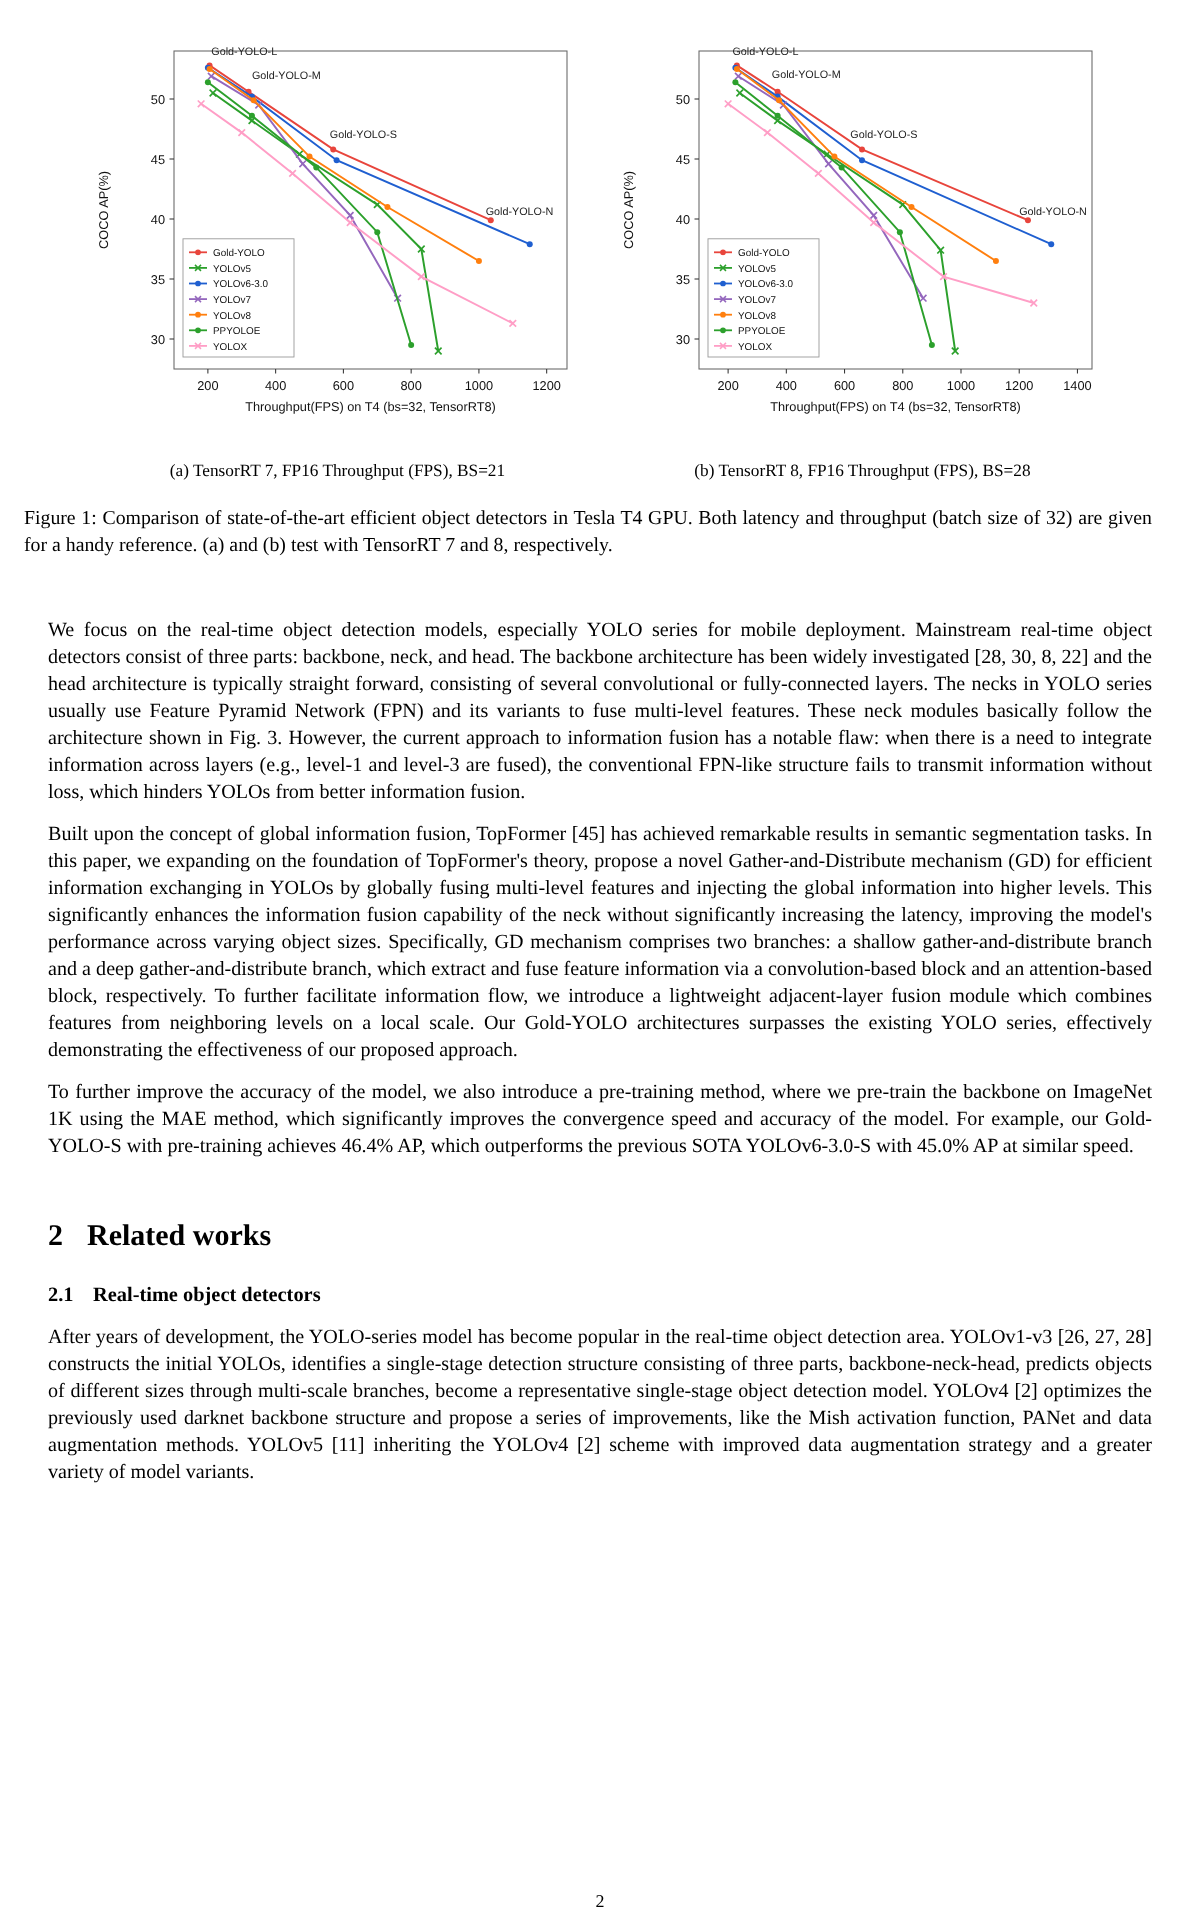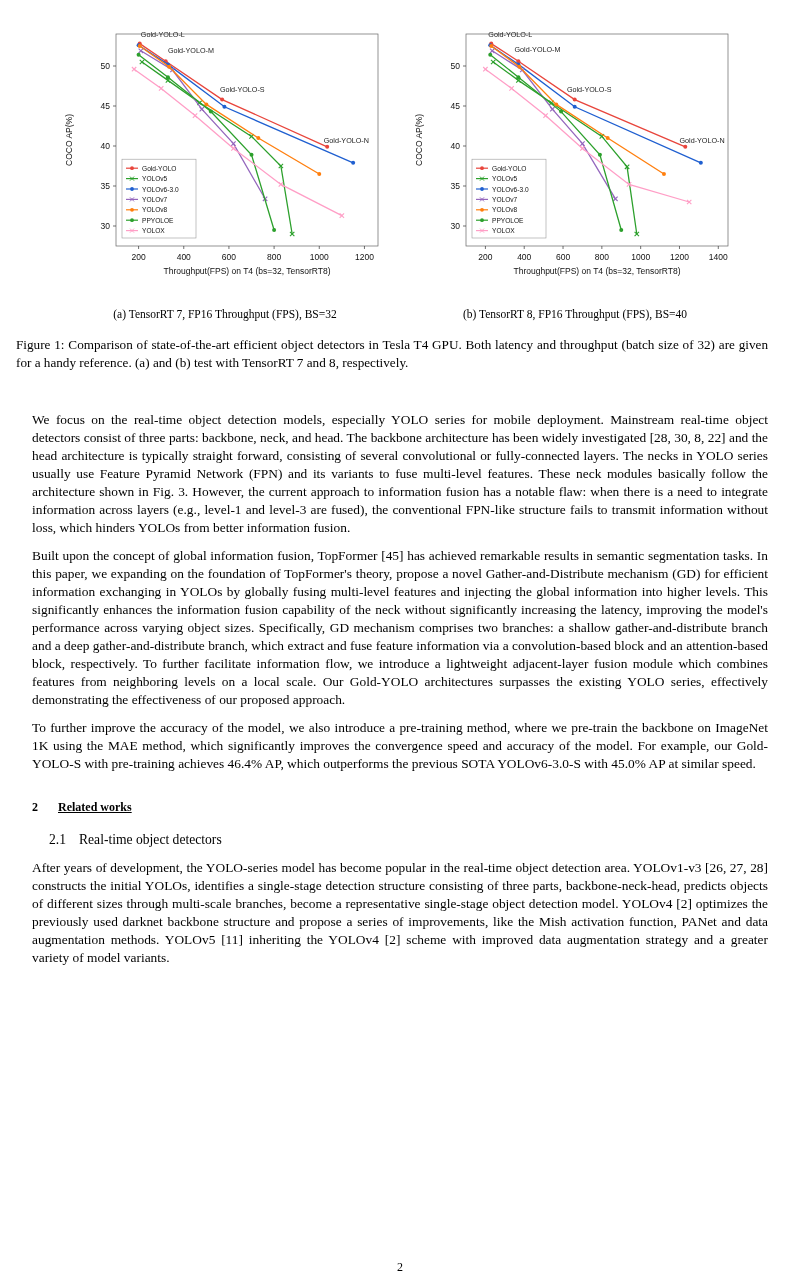--- a/index.html
+++ b/index.html
@@ -60,30 +60,29 @@
     text-align: justify;
   }
   .body-col p {
     margin: 0 0 9.5px 0;
     text-align: justify;
     text-justify: inter-word;
   }
   .spacer-lg { height: 40px; }
   h2.sec {
     font-family: "Liberation Serif", serif;
-    font-size: 12px;
+    font-size: 20px;
     font-weight: bold;
-    margin: 26px 0 12px 0;
-    text-decoration: underline;
+    margin: 38px 0 12px 0;
   }
   h2.sec .num { display: inline-block; width: 26px; }
   h3.subsec {
     font-size: 13.6px;
-    font-weight: normal;
-    margin: 16px 0 10px 17px;
+    font-weight: bold;
+    margin: 16px 0 10px 0;
   }
   h3.subsec .num { display: inline-block; width: 30px; }
   .italic { }
   .pagenum {
     position: absolute;
     bottom: 4px;
     left: 0;
     width: 800px;
     text-align: center;
     font-size: 12px;
@@ -333,22 +332,22 @@
               <line x1="66" y1="216.6" x2="78" y2="216.6" stroke="#ff9ec6" stroke-width="1.2"></line>
               <line x1="70" y1="214.6" x2="74" y2="218.6" stroke="#ff9ec6" stroke-width="1"></line>
               <line x1="70" y1="218.6" x2="74" y2="214.6" stroke="#ff9ec6" stroke-width="1"></line>
               <text x="82" y="219.2" font-size="6.6" fill="#111" font-family="&quot;Liberation Sans&quot;, sans-serif">YOLOX</text>
             </g>
           </svg>
       </div>
     </div>
 
     <div class="subcaps">
-      <div class="subcap">(a) TensorRT 7, FP16 Throughput (FPS), BS=32</div>
-      <div class="subcap">(b) TensorRT 8, FP16 Throughput (FPS), BS=40</div>
+      <div class="subcap">(a) TensorRT 7, FP16 Throughput (FPS), BS=21</div>
+      <div class="subcap">(b) TensorRT 8, FP16 Throughput (FPS), BS=28</div>
     </div>
 
     <div class="fig-caption">
       <span>Figure 1:</span><span> Comparison of state-of-the-art efficient object detectors in Tesla T4 GPU. Both latency and throughput (batch size of 32) are given for a handy reference. (a) and (b) test with TensorRT 7 and 8, respectively.</span>
     </div>
   </div>
 
   <div class="spacer-lg"></div>
 
   <div class="body-col">

